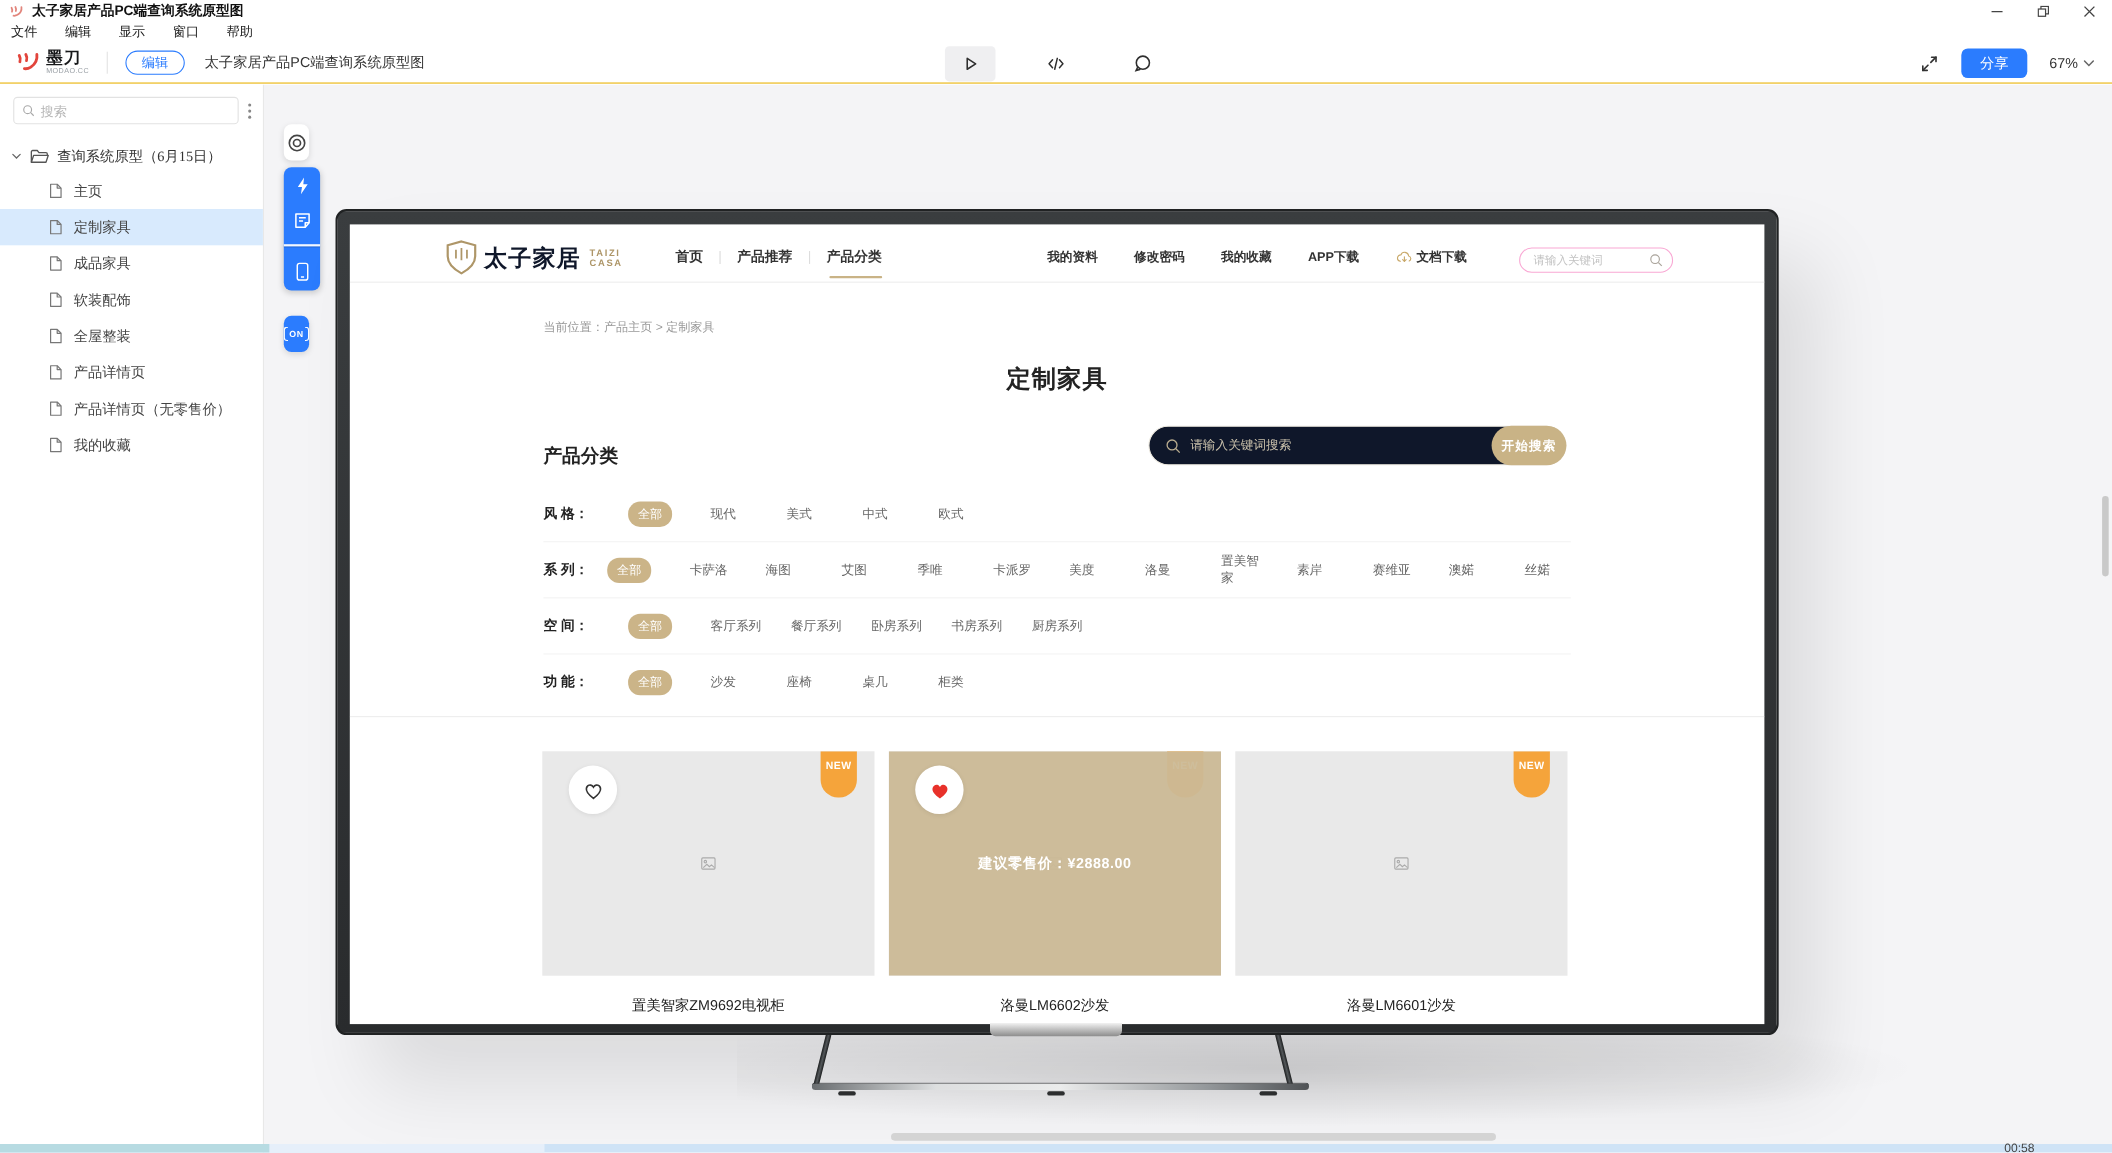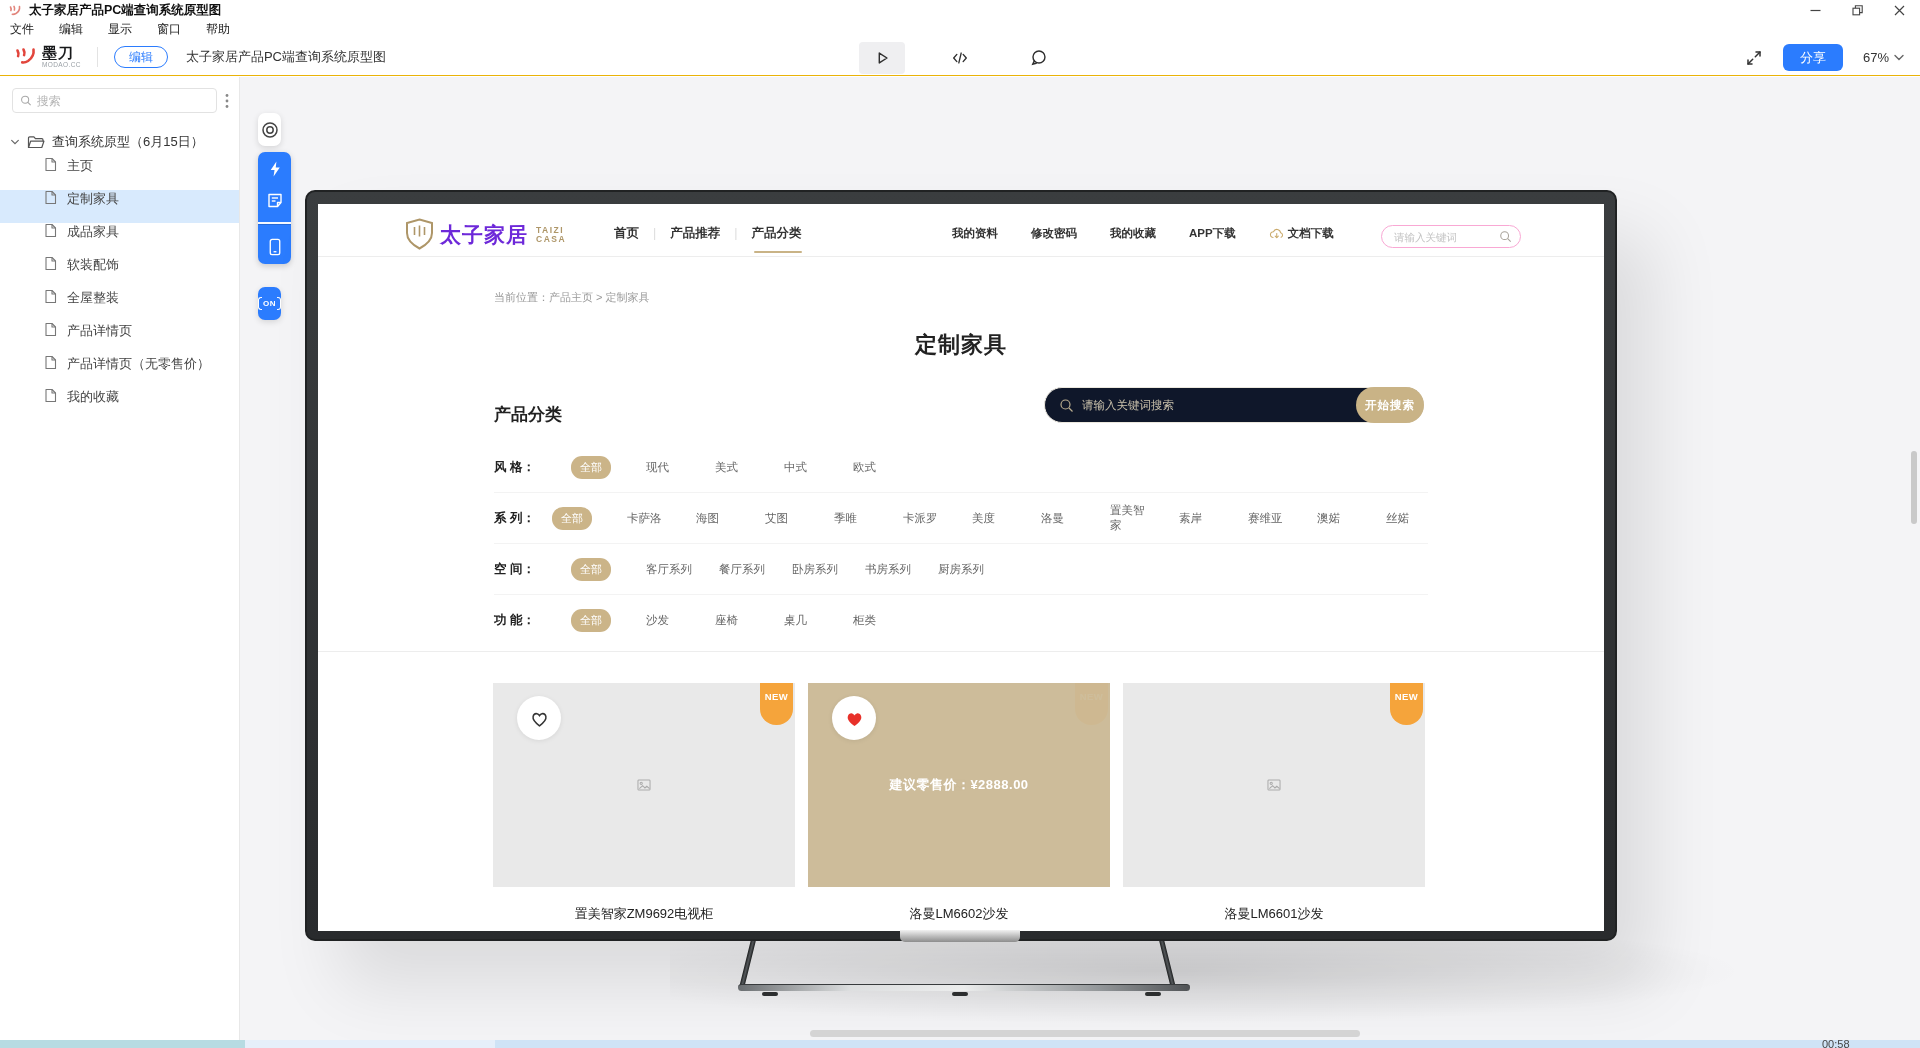--- a/index.html
+++ b/index.html
@@ -42,23 +42,23 @@
   
   .sidebar { position:absolute; left:0; top:77px; width:240px; height:971px; background:#fff;
              border-right:1px solid #e8e8e8; }
   .sb-header { height:45px; display:flex; align-items:center; padding-left:18px;
                font-size:13px; color:#333; border-bottom:1px solid #efefef; }
   .sb-search-row { display:flex; align-items:center; padding:11px 10px 6px 12px; gap:8px; }
   .sb-search { flex:1; height:25px; border:1px solid #e2e2e2; border-radius:4px; display:flex;
                align-items:center; padding:0 7px; gap:5px; background:#fff; }
   .sb-search input { border:none; outline:none; width:100%; font-size:12px; background:transparent; color:#333; }
   .sb-search input::placeholder { color:#b5b5b5; }
-  .tree { margin-top:8px; }
+  .tree { margin-top:8px;font-family:Liberation Serif, serif; }
   .folder-row { height:30px; display:flex; align-items:center; gap:7px; padding-left:10px; font-size:13px; color:#333; }
-  .page-row { height:33px; display:flex; align-items:flex-start; gap:10px; padding-left:44px; font-size:13px; color:#444; }
+  .page-row { height:33px; display:flex; align-items:center; gap:10px; padding-left:44px; font-size:13px; color:#444; }
   .page-row.selected { background:#d8eafd; }
 
   
   .canvas { position:absolute; left:240px; top:77px; width:1680px; height:971px; background:#f4f4f6; }
 
   
   .ft-btn { position:absolute; width:23px; height:33px; border-radius:7px; display:flex;
             align-items:center; justify-content:center; box-shadow:0 2px 6px rgba(0,0,0,.13); }
   .ft-target { left:18px; top:36px; background:#fff; }
   .ft-group { position:absolute; left:18px; top:75px; width:33px; height:112px; background:#2b7cfe;
@@ -85,21 +85,21 @@
   .tv-base { position:absolute; left:498px; top:907px; width:452px; height:7px; border-radius:4px;
              background:linear-gradient(90deg,#6f7376,#e8eaeb 25%,#f7f8f8 50%,#9a9ea1 80%,#54575a);
              border-top:1px solid #3c3f41; }
   .tv-foot { position:absolute; top:915px; width:16px; height:4px; background:#2e3031; border-radius:2px; }
   .tv-shadow { position:absolute; left:430px; top:858px; width:1080px; height:90px;
                background:radial-gradient(ellipse at 45% 40%, rgba(0,0,0,.12), rgba(0,0,0,0) 70%); }
 
   
   .site-header { position:absolute; left:0; top:0; width:100%; height:53px; border-bottom:1px solid #ededed; }
   .brand { position:absolute; left:87px; top:14px; display:flex; align-items:center; gap:6px; }
-  .brand-name { font-size:21px; font-weight:bold; color:#6d28d9; letter-spacing:1px; }
+  .brand-name { font-size:21px; font-weight:bold; color:#0f172a; letter-spacing:1px; }
   .brand-latin { display:flex; flex-direction:column; line-height:1; margin-left:2px; }
   .brand-latin span { font-size:8.5px; font-weight:bold; color:#ae9668; letter-spacing:1.5px; }
   .site-nav { position:absolute; left:296px; top:0; height:53px; display:flex; align-items:center; padding-top:6px; }
   .nav-item { font-size:12.5px; font-weight:bold; color:#333; position:relative; }
   .nav-item + .nav-item::before { content:"|"; color:#ddd; font-weight:400; margin:0 14px; }
   .nav-item.active::after { content:""; position:absolute; right:0; bottom:-11px; width:48px; height:2px;
                             background:#c9b386; border-radius:1px; }
   .user-nav { position:absolute; left:634px; top:0; height:53px; display:flex; align-items:center; gap:33px; padding-top:6px; }
   .unav-item { font-size:11.5px; font-weight:bold; color:#333; display:flex; align-items:center; gap:4px; }
   .unav-item .unav-ico { display:none; line-height:0; }
@@ -132,21 +132,21 @@
 
   .cards { position:absolute; left:175px; top:479px; display:flex; gap:13px; }
   .card { width:302px; }
   .card-img { position:relative; height:204px; background:#e9e9e9; overflow:hidden; }
   .heart-btn { display:none; position:absolute; left:24px; top:13px; width:44px; height:44px; border-radius:50%;
                background:#fff; box-shadow:0 1px 5px rgba(0,0,0,.08); align-items:center; justify-content:center; z-index:3; }
   .card.has-heart .heart-btn { display:flex; }
   .heart-outline { display:block; }
   .heart-filled { display:none; }
   .card.fav .heart-filled { display:block; }
-  .ribbon { position:absolute; right:2px; top:0; width:33px; height:42px; background:#f5a43b;
+  .ribbon { position:absolute; right:16px; top:0; width:33px; height:42px; background:#f5a43b;
             border-radius:0 0 16px 16px; text-align:center; padding-top:8px; z-index:1;
             font-size:9.5px; font-weight:bold; color:#fff; letter-spacing:.5px; }
   .ph-icon { position:absolute; left:50%; top:50%; transform:translate(-50%,-50%); line-height:0; }
   .overlay { display:none; position:absolute; left:0; top:0; right:0; bottom:0;
              background:rgba(203,185,150,.95); z-index:2; align-items:center; justify-content:center; }
   .card.hl .overlay { display:flex; }
   .price { font-size:13px; font-weight:bold; color:#fff; letter-spacing:.5px; }
   .card-caption { margin-top:18px; text-align:center; font-size:13px; color:#222; }
 
   

